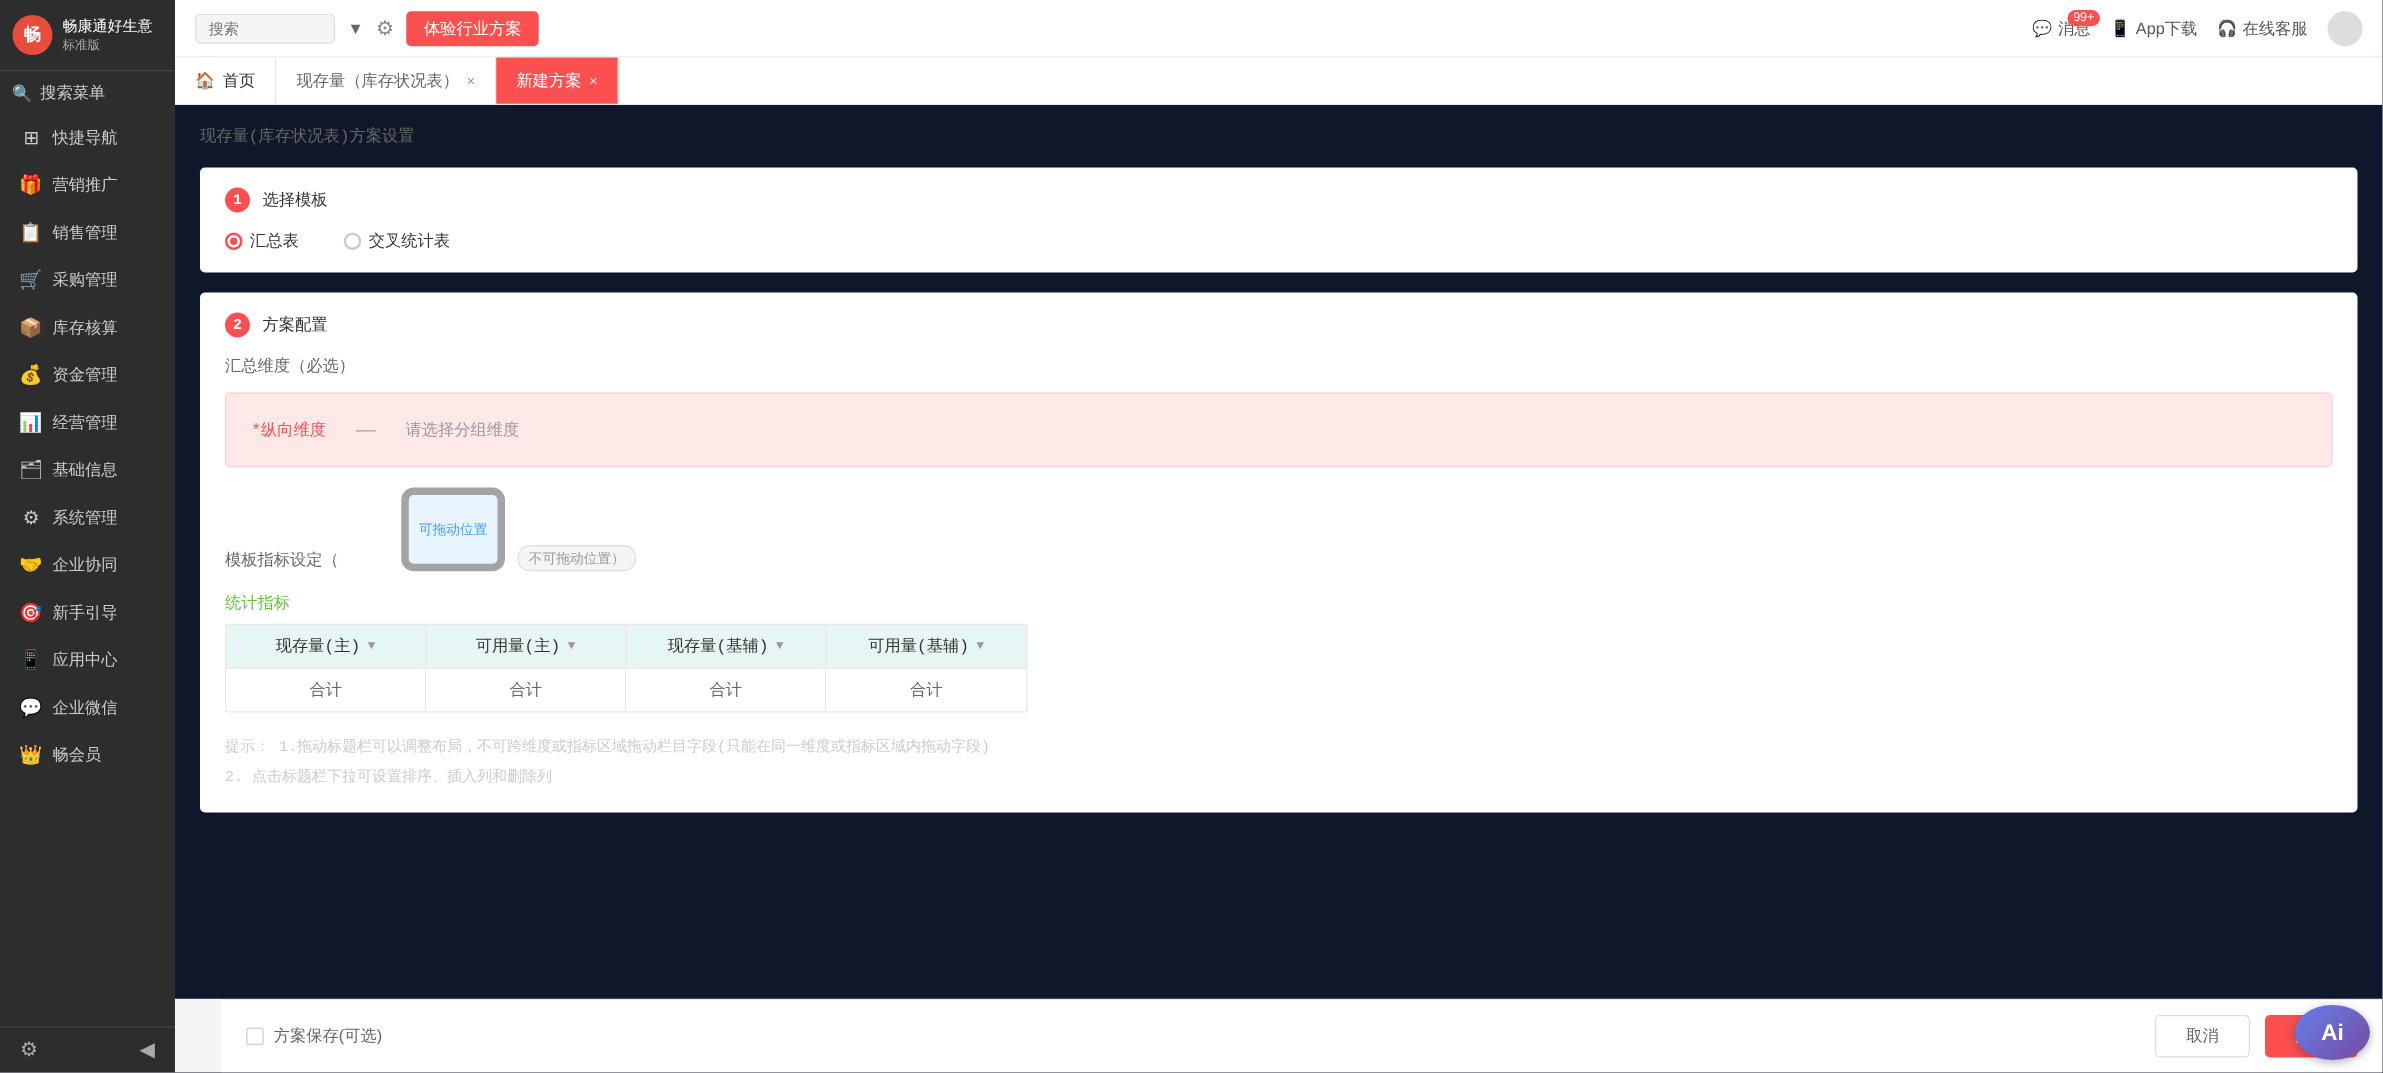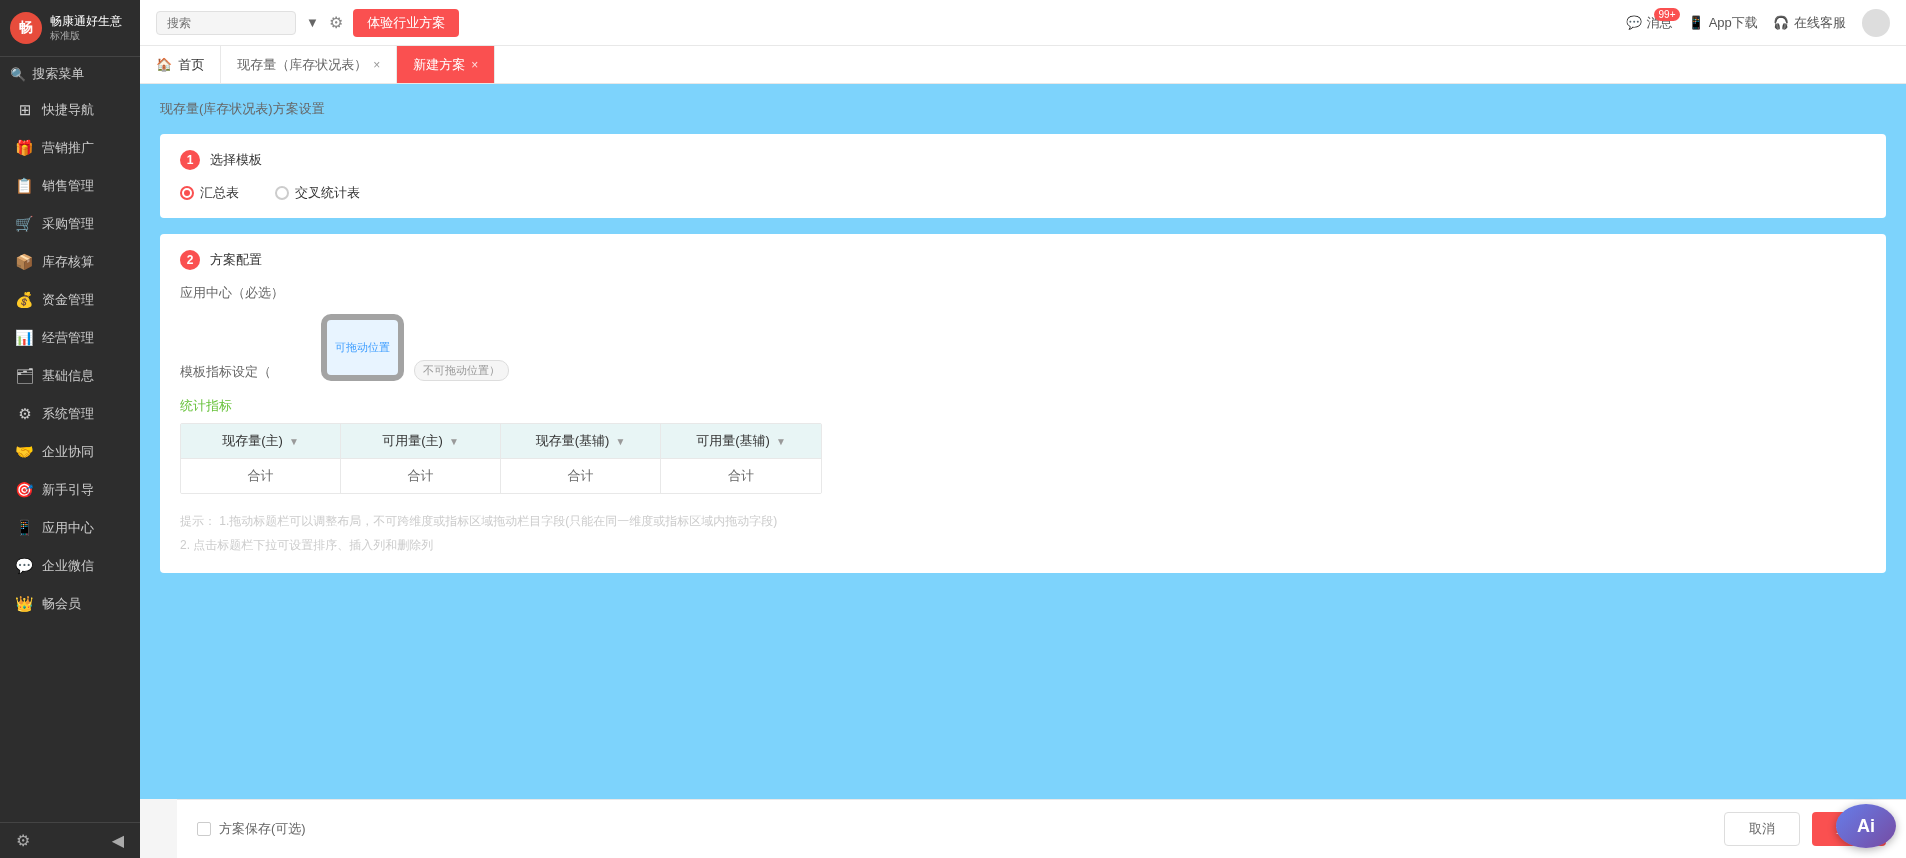--- a/index.html
+++ b/index.html
@@ -69,21 +69,21 @@
       padding: 0 16px;
     }
     .topbar-left { display: flex; align-items: center; gap: 10px; }
     .topbar-search {
       background: #f5f5f5;
       border: 1px solid #e0e0e0;
       border-radius: 4px;
       padding: 4px 10px;
       font-size: 12px;
       color: #999;
-      width: 140px;
+      width: 112px;
     }
     .topbar-dropdown { font-size: 13px; color: #666; cursor: pointer; }
     .topbar-gear { color: #888; cursor: pointer; font-size: 16px; }
     .topbar-btn {
       background: #fa5050;
       color: white;
       border: none;
       padding: 5px 14px;
       border-radius: 4px;
       font-size: 13px;
@@ -120,22 +120,23 @@
       color: white;
       border-radius: 0;
     }
     .tab.new-scheme .tab-close { color: rgba(255,255,255,0.8); }
 
     
     .page-content {
       flex: 1;
       overflow-y: auto;
       padding: 16px 20px;
-      background: #7dd3fc;
+      background: #0f172a;
       position: relative;
+      font-family: Liberation Mono, monospace;
     }
 
     .page-title { font-size: 13px; color: #666; margin-bottom: 16px; }
 
     .section-card {
       background: #fff;
       border-radius: 4px;
       margin-bottom: 16px;
     }
 
@@ -435,22 +436,27 @@
         </div>
       </div>
     </div>
 
     <div class="section-card">
       <div class="config-section">
         <div class="step-header">
           <div class="step-num">2</div>
           <span class="step-title">方案配置</span>
         </div>
-        <div class="config-label">应用中心（必选）</div>
-
+        <div class="config-label">汇总维度（必选）</div>
+
+        <div class="dim-area">
+          <span class="dim-required">*纵向维度</span>
+          <span class="dim-arrow">——</span>
+          <span class="dim-placeholder">请选择分组维度</span>
+        </div>
 
         <div class="indicator-config">
           <div class="indicator-label">
             <span>模板指标设定（</span>
             <span class="draggable-badge">可拖动位置</span>
             <span class="non-draggable-badge">不可拖动位置）</span>
           </div>
         </div>
 
         <div class="stats-section">

